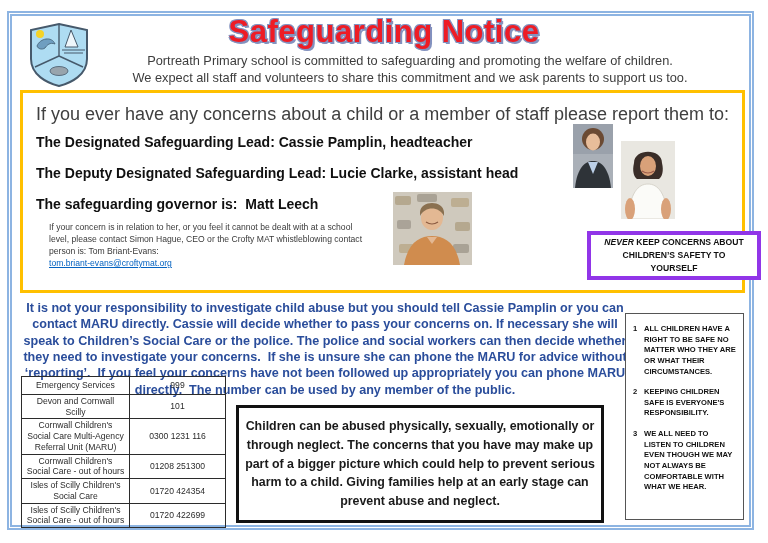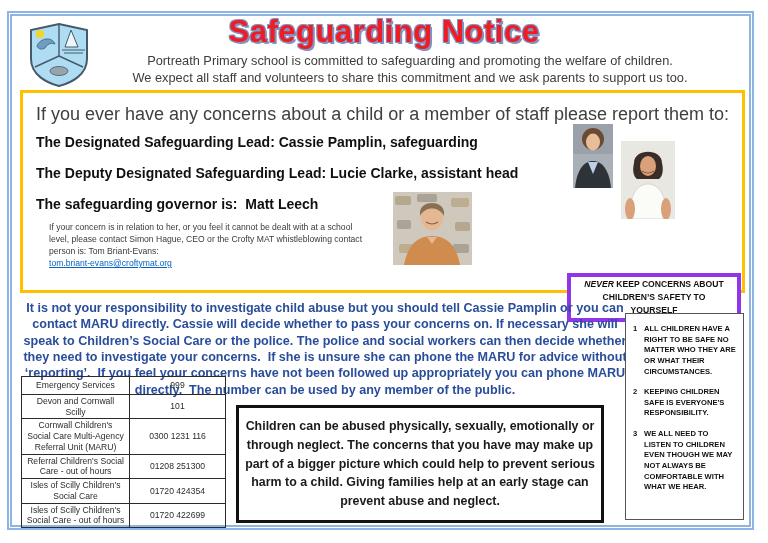--- a/index.html
+++ b/index.html
@@ -13,23 +13,23 @@
            text-shadow:-1px -1px 0 #8392bf, 1px -1px 0 #8392bf, -1px 1px 0 #8392bf, 2px 2px 0 #8392bf; }
   .intro { position:absolute; left:95px; top:53px; width:630px; text-align:center; font-size:12.8px; color:#3d3d3d; line-height:1.32; }
 
   
   .report-box { position:absolute; left:20px; top:90px; width:725px; height:203px; border:3px solid #ffc000; background:#fff; }
   .rb-heading { position:absolute; left:13px; top:11px; font-size:18px; color:#404040; }
   .rb-line { position:absolute; left:13px; font-size:14px; font-weight:700; color:#101010; white-space:pre-wrap; }
   .whistle { position:absolute; left:26px; top:128px; width:320px; font-size:8.6px; color:#3a3a3a; line-height:1.4; }
   .whistle a { color:#0563c1; text-decoration:underline; cursor:pointer;margin-top:32px; }
   .photo { position:absolute; display:block; }
-  .never-box { position:absolute; left:544px; top:138px; width:174px; height:49px; border:4px solid #9135e8; background:#fff;
+  .never-box { position:absolute; left:564px; top:138px; width:174px; height:49px; border:4px solid #9135e8; background:#fff;
                display:flex; align-items:center; justify-content:center; text-align:center; font-size:8.6px; font-weight:700; color:#111;
-               line-height:1.5; padding:2px 10px;margin-top:42px; }
+               line-height:1.5; padding:2px 10px; }
   .never-box .never { font-style:italic; }
 
   
   .maru-para { position:absolute; left:14px; top:300px; width:622px; text-align:center; font-size:12.6px; font-weight:700;
                color:#2a4d9b; line-height:1.3; white-space:pre-wrap; }
 
   
   .contacts { position:absolute; left:21px; top:376px; border-collapse:collapse; }
   .contacts td { border:1.5px solid #2b2b2b; text-align:center; vertical-align:middle; font-size:8.6px; font-weight:400;
                  color:#2b2b2b; line-height:1.25; padding:1px 4px; }
@@ -66,21 +66,21 @@
   </svg>
 
   <div class="title">Safeguarding Notice</div>
   <div class="intro">
     <div>Portreath Primary school is committed to safeguarding and promoting the welfare of children.</div>
     <div>We expect all staff and volunteers to share this commitment and we ask parents to support us too.</div>
   </div>
 
   <div class="report-box">
     <div class="rb-heading">If you ever have any concerns about a child or a member of staff please report them to:</div>
-    <div class="rb-line" style="top:41px">The Designated Safeguarding Lead: Cassie Pamplin, safeguarding</div>
+    <div class="rb-line" style="top:41px">The Designated Safeguarding Lead: Cassie Pamplin, headteacher</div>
     <div class="rb-line" style="top:72px">The Deputy Designated Safeguarding Lead: Lucie Clarke, assistant head</div>
     <div class="rb-line" style="top:103px">The safeguarding governor is:  Matt Leech</div>
 
     <div class="whistle">
       <div>If your concern is in relation to her, or you feel it cannot be dealt with at a school level, please contact Simon Hague, CEO or the Crofty MAT whistleblowing contact person is: Tom Briant-Evans:</div>
       <a>tom.briant-evans@croftymat.org</a>
     </div>
 
     <svg class="photo" style="left:550px; top:31px;" width="40" height="64" viewBox="0 0 40 64">
       <rect width="40" height="64" fill="#aab0b8"></rect>
@@ -130,21 +130,21 @@
       </tr>
       <tr class="r2">
         <td class="svc">Devon and Cornwall Scilly</td>
         <td class="num">101</td>
       </tr>
       <tr class="r3">
         <td class="svc">Cornwall Children's Social Care Multi-Agency Referral Unit (MARU)</td>
         <td class="num">0300 1231 116</td>
       </tr>
       <tr class="r4">
-        <td class="svc">Referral Children's Social Care - out of hours</td>
+        <td class="svc">Cornwall Children's Social Care - out of hours</td>
         <td class="num">01208 251300</td>
       </tr>
       <tr class="r5">
         <td class="svc">Isles of Scilly Children's Social Care</td>
         <td class="num">01720 424354</td>
       </tr>
       <tr class="r6">
         <td class="svc">Isles of Scilly Children's Social Care - out of hours</td>
         <td class="num">01720 422699</td>
       </tr>

